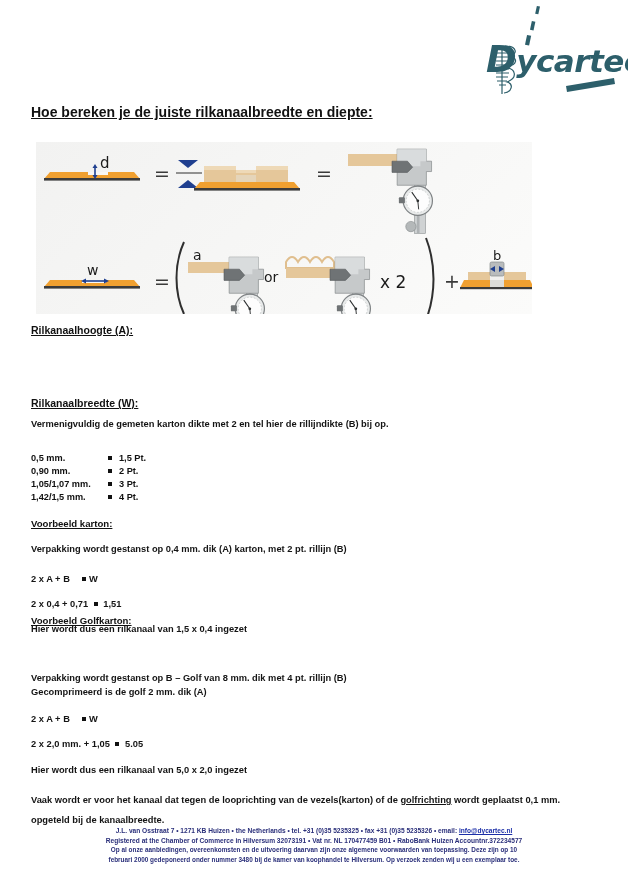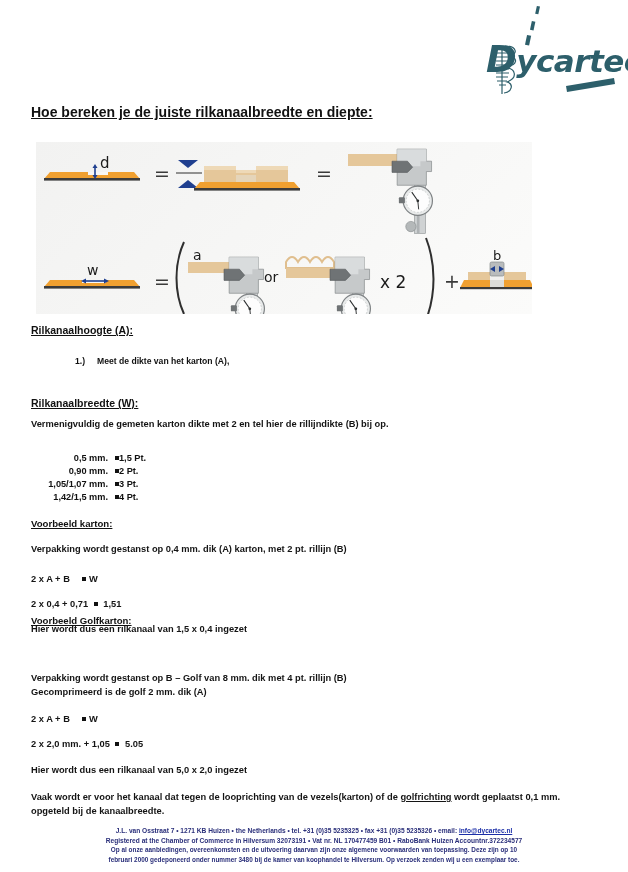--- a/index.html
+++ b/index.html
@@ -70,30 +70,30 @@
     text-align: center;
   }
   .para {
     position: absolute;
     left: 31px;
     font-size: 9.3px;
     font-weight: bold;
     color: #141414;
     white-space: nowrap;
   }
-  .para.wrap { white-space: normal; width: 545px; line-height: 14px; }
+  .para.wrap { white-space: normal; width: 545px; line-height: 20px; }
   .u { text-decoration: underline; }
 
   .numlist { position: absolute; left: 75px; font-size: 8.6px; font-weight: bold; }
   .numlist .li { white-space: nowrap; margin-bottom: 2px; }
   .numlist .num { display: inline-block; width: 22px; }
 
   
   .convtable { position: absolute; left: 31px; font-size: 9.2px; font-weight: bold; }
-  .convrow { display: flex; height: 13px; align-items: baseline; white-space: nowrap; text-align: right; }
+  .convrow { display: flex; height: 13px; align-items: baseline; white-space: nowrap; }
   .convrow .mm { width: 77px; }
   .convrow .eq { width: 11px; }
   .sq {
     display: inline-block;
     width: 4px; height: 4px;
     background: #111;
     vertical-align: 1px;
   }
 
   
@@ -259,23 +259,20 @@
         <polygon points="40,15 35,12 35,18" fill="#1f3f8f"></polygon>
         <text x="29" y="6" font-family="DejaVu Sans, sans-serif" font-size="13" fill="#1b1b1b">b</text>
       </g>
     </g>
   </svg>
 </div>
 
 <div class="h2" style="top:324px">Rilkanaalhoogte (A):</div>
 
 <div class="numlist" style="top:356px">
-  <div class="li">
-    <span class="num">1.)</span><span>Meet de dikte van het karton (A),</span>
-  </div>
 </div>
 
 <div class="h2" style="top:397px">Rilkanaalbreedte (W):</div>
 <div class="para" style="top:419px">Vermenigvuldig de gemeten karton dikte met 2 en tel hier de rillijndikte (B) bij op.</div>
 
 <div class="convtable" style="top:453px">
   <div class="convrow">
     <span class="mm">0,5 mm.</span>
     <span class="eq"><span class="sq"></span></span>
     <span>1,5 Pt.</span>

